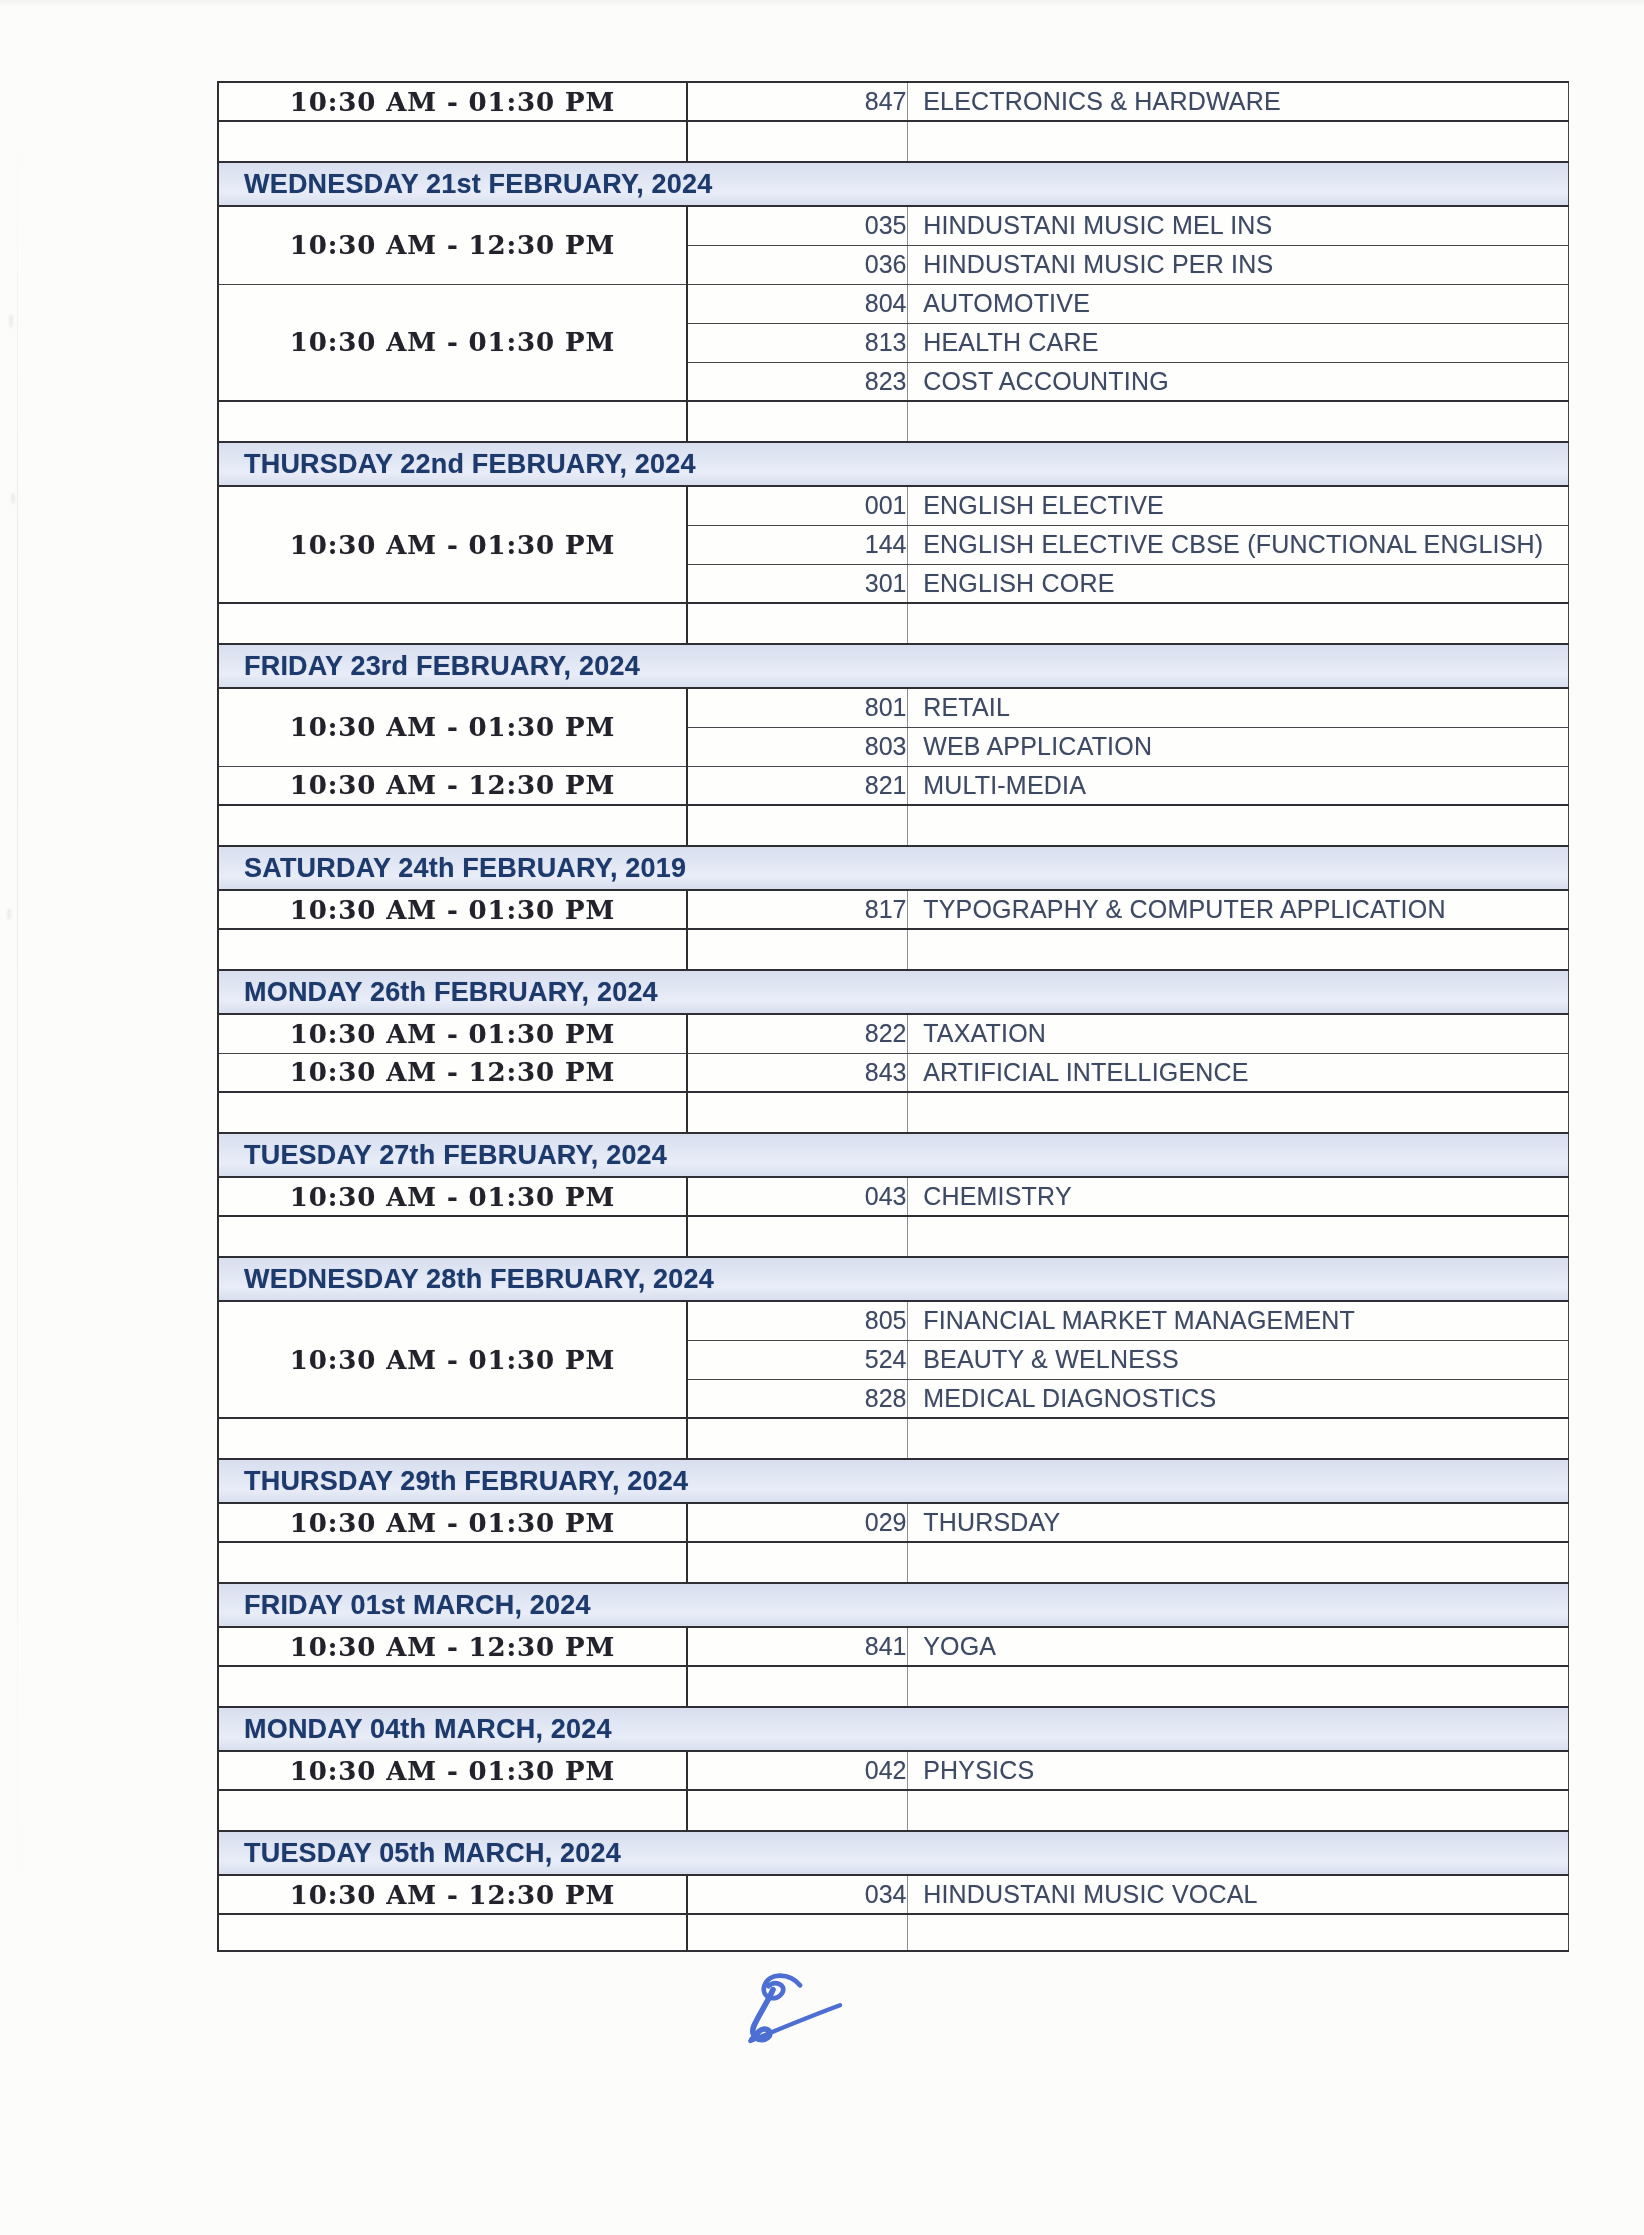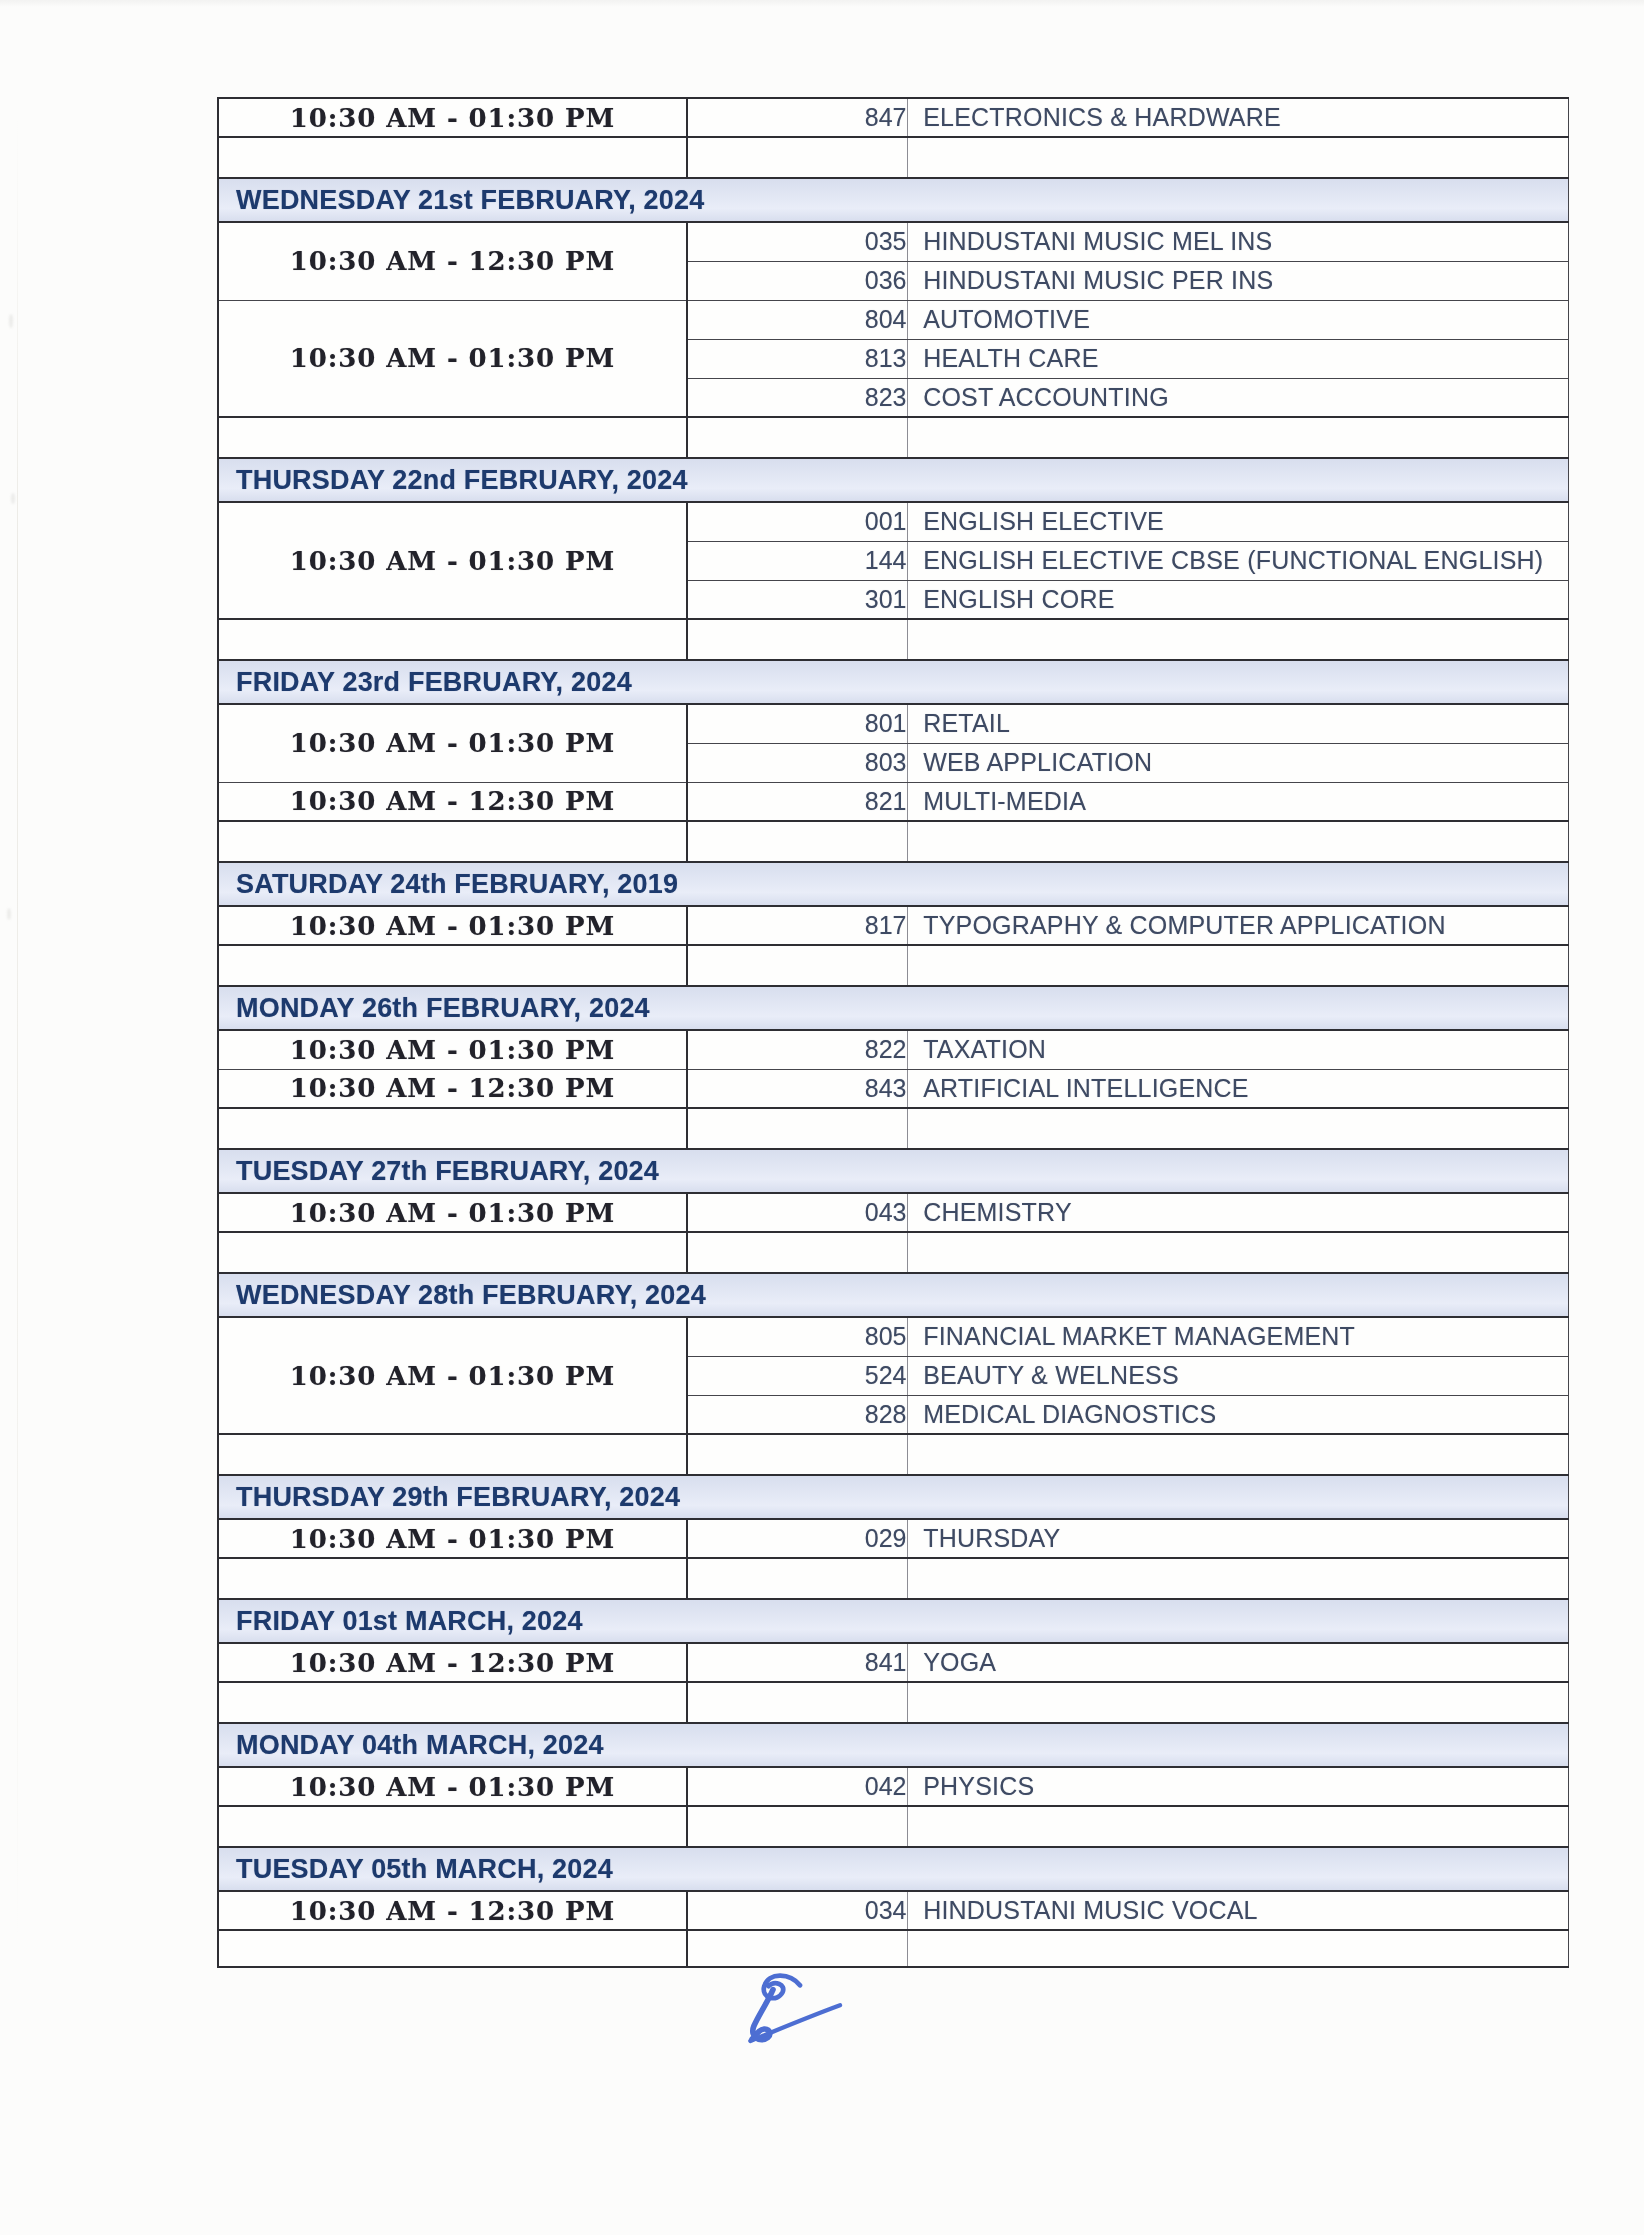--- a/index.html
+++ b/index.html
@@ -24,21 +24,21 @@
   .top-shade{position:absolute;left:0;top:0;right:0;height:7px;
     background:linear-gradient(180deg,rgba(130,130,128,.08),rgba(130,130,128,0));}
   .crease{position:absolute;left:16.6px;top:114px;height:1834px;width:1.7px;
     background:linear-gradient(180deg,rgba(190,185,170,0),rgba(190,185,170,.28) 25%,rgba(190,185,170,.16) 70%,rgba(190,185,170,0));}
   .smudge{position:absolute;background:rgba(140,140,138,.14);border-radius:50%;filter:blur(0.9px);}
   .smudge.s1{left:8.7px;top:314px;width:4.4px;height:14px;}
   .smudge.s2{left:11.4px;top:493px;width:3.5px;height:10.5px;}
   .smudge.s3{left:7px;top:908px;width:4.4px;height:12.2px;}
 
   table.sheet{
-    position:absolute;left:217px;top:97px;width:1350px;
+    position:absolute;left:217px;top:81px;width:1350px;
     border-collapse:collapse;table-layout:fixed;
     border-left:2.6px solid var(--border-dark);
     border-right:1.7px solid var(--border-mid);
     border-top:2.6px solid var(--border-dark);
     border-bottom:2.6px solid var(--border-dark);
     background:#fefefd;
   }
   td{padding:0;vertical-align:middle;
      border-top:1.7px solid var(--border-mid);
      border-bottom:1.7px solid var(--border-mid);}
@@ -54,21 +54,21 @@
     text-shadow:0 0 0.9px rgba(62,74,99,.35);}
   tr.data{height:39px;}
   tr.header{height:44px;}
   tr.header td{
     border-top:2.6px solid var(--border-dark);
     border-bottom:2.6px solid var(--border-dark);
     background:linear-gradient(180deg,var(--header-bg-edge) 0%,var(--header-bg) 42%,#e9edf8 70%,var(--header-bg-edge) 100%);
   }
   tr.header td.hdr{
     font-size:27px;font-weight:700;color:var(--header-text);
-    padding-left:17px;white-space:nowrap;letter-spacing:0.2px;
+    padding-left:25px;white-space:nowrap;letter-spacing:0.2px;
     text-shadow:0 0 0.9px rgba(29,58,109,.4);
     margin-left:32px;
   }
   tr.spacer{height:41px;}
   tr.spacer.last{height:37px;}
   tr.spacer td{border-top:2.6px solid var(--border-dark);background:#fefefd;}
 
   svg.signature{position:absolute;left:723px;top:1967px;}
 </style>
 </head>

